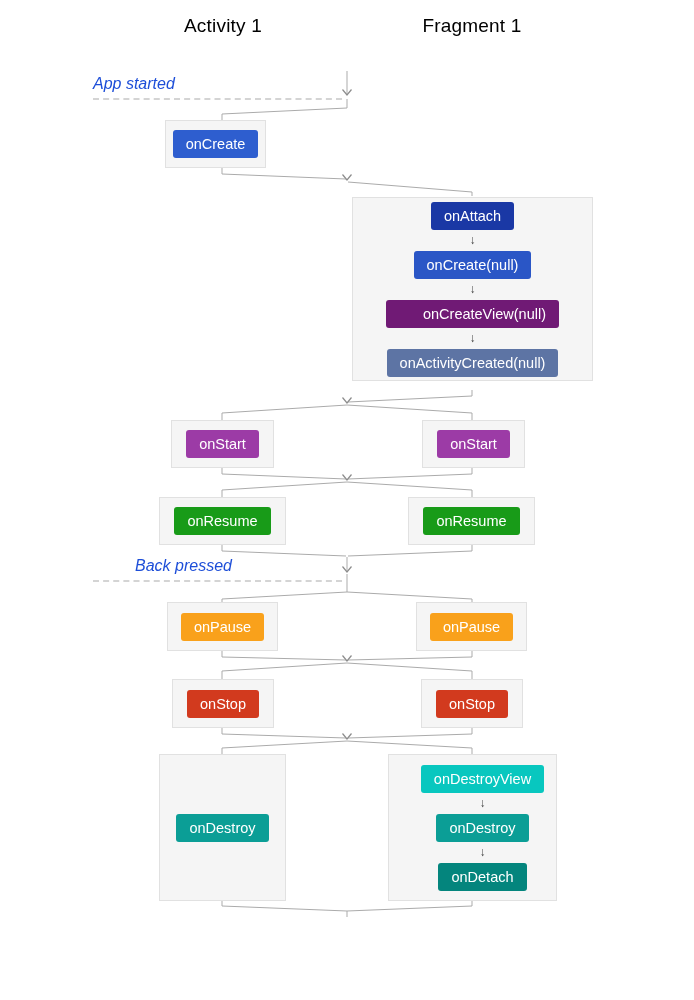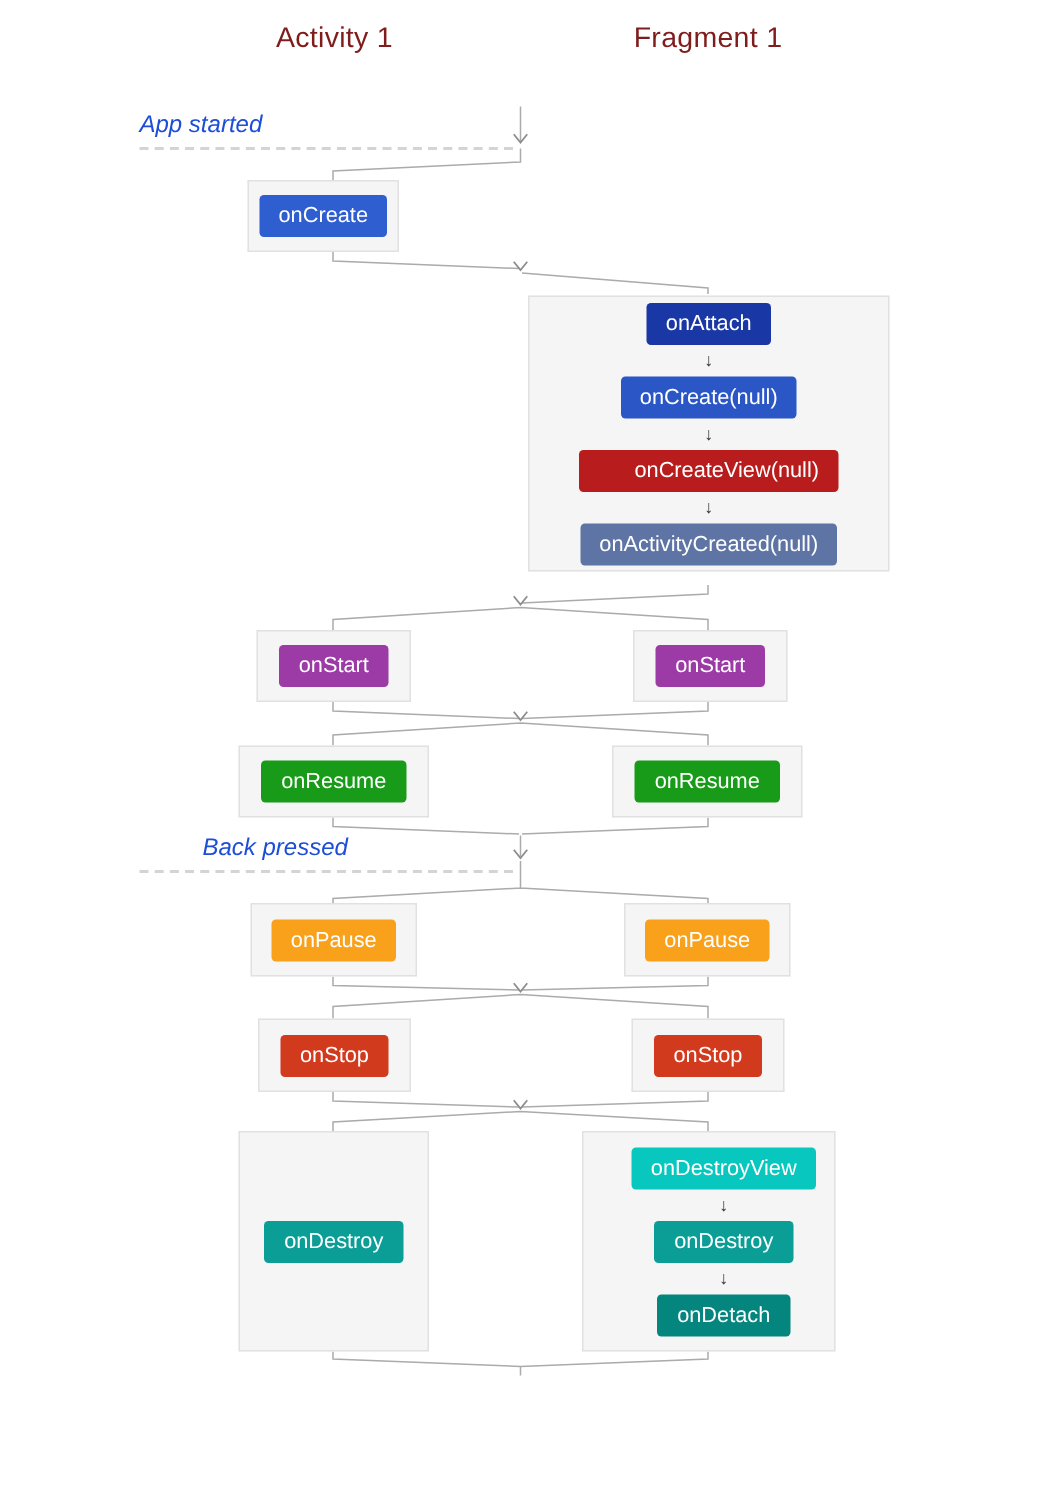--- a/index.html
+++ b/index.html
@@ -2,21 +2,21 @@
 <html><head>
 <meta charset="utf-8">
 <style>
   html,body{margin:0;padding:0;background:#ffffff;}
   .canvas{
     position:relative;width:694px;height:1000px;background:#ffffff;
     font-family:"Liberation Sans","DejaVu Sans",sans-serif;overflow:hidden;
   }
   .colhead{
     position:absolute;top:15px;width:200px;text-align:center;
-    font-size:19px;color:#7f1d1d;letter-spacing:.2px;
+    font-size:19px;color:#000000;letter-spacing:.2px;
   }
   .phase-label{
     position:absolute;left:93px;font-style:italic;font-size:16px;color:#1d4ed8;
   }
   .phase-line{
     position:absolute;left:93px;width:249px;height:0;
     border-top:2px dashed #d4d4d4;
   }
   .connectors{position:absolute;left:0;top:0;}
   .frame{
@@ -75,21 +75,21 @@
 
   <div class="frame" style="left:165px;top:120px;width:101px;height:48px;">
     <div class="chip" style="background-color: rgb(46, 94, 207);">onCreate</div>
   </div>
 
   <div class="frame col" style="left:352px;top:197px;width:241px;height:184px;">
     <div class="chip" style="background-color: rgb(26, 56, 165);">onAttach</div>
     <div class="mini-arrow">↓</div>
     <div class="chip" style="background-color: rgb(42, 86, 198);">onCreate(null)</div>
     <div class="mini-arrow">↓</div>
-    <div class="chip" style="background-color: #b91c1c; padding-left: 37px;">onCreateView(null)</div>
+    <div class="chip" style="background-color: #701a75; padding-left: 37px;">onCreateView(null)</div>
     <div class="mini-arrow">↓</div>
     <div class="chip" style="background-color: rgb(93, 116, 164);">onActivityCreated(null)</div>
   </div>
 
   <div class="frame" style="left:171px;top:420px;width:103px;height:48px;">
     <div class="chip" style="background-color: rgb(156, 59, 166);">onStart</div>
   </div>
   <div class="frame" style="left:422px;top:420px;width:103px;height:48px;">
     <div class="chip" style="background-color: rgb(156, 59, 166);">onStart</div>
   </div>

